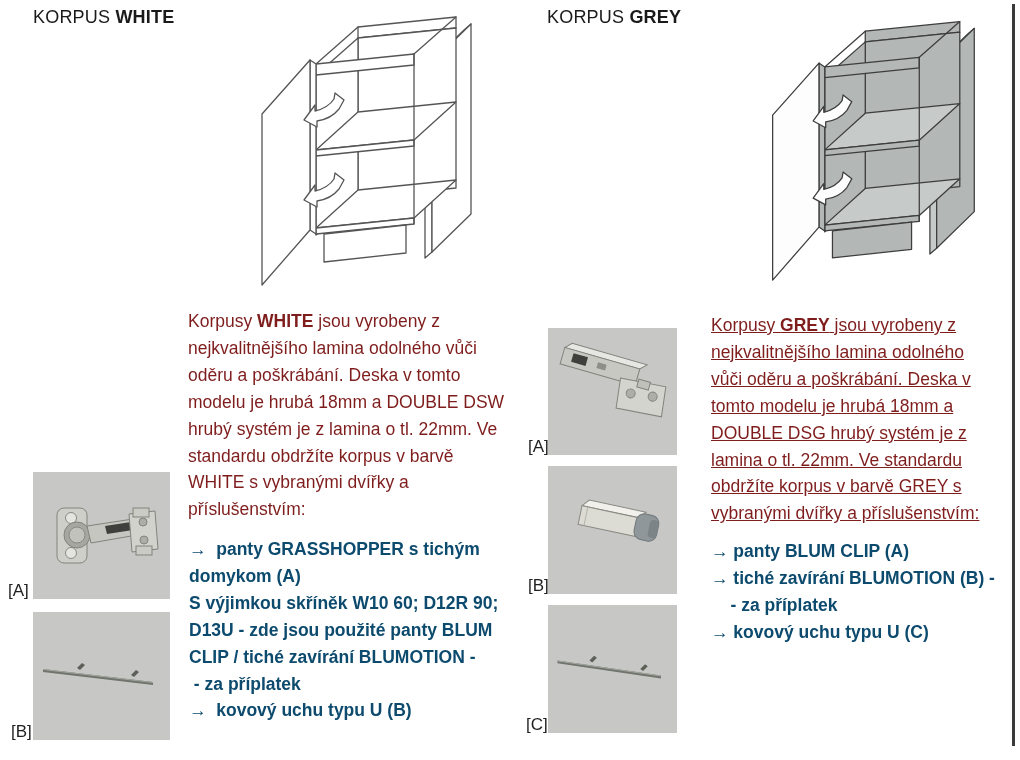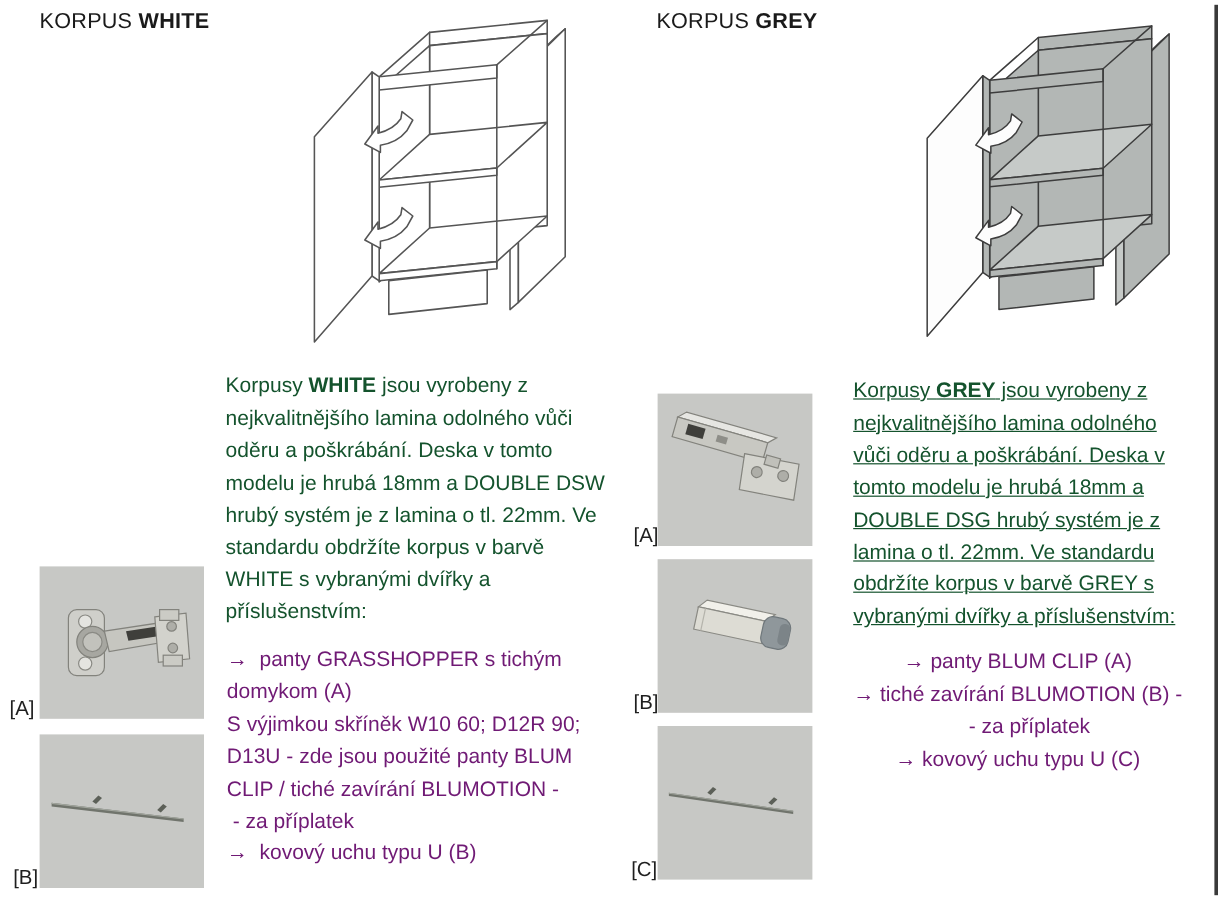--- a/index.html
+++ b/index.html
@@ -4,23 +4,23 @@
 <style>
   html,body{margin:0;padding:0;background:#ffffff;}
   #page{
     position:relative;width:1020px;height:760px;overflow:hidden;
     background:#ffffff;color:#1c1c1c;
     font-family:"Liberation Sans", sans-serif;
   }
   .abs{position:absolute;}
   .title{font-size:18px;letter-spacing:.2px;color:#1a1a1a;white-space:pre;}
   .title b{font-weight:bold;}
-  .desc{font-size:17.5px;line-height:26.9px;white-space:pre;color:#14532d;}
+  .desc{font-size:17.5px;line-height:26.9px;white-space:pre;color:#7f1d1d;}
   .desc b{font-weight:bold;}
-  .bullets{font-size:17.5px;line-height:26.9px;white-space:pre;color:#701a75;}
+  .bullets{font-size:17.5px;line-height:26.9px;white-space:pre;color:#0c4a6e;font-weight:bold;}
   .photo-box{background:#c7c8c5;}
   .photo-box svg{display:block;width:100%;height:100%;}
   .plabel{font-size:17px;color:#1f1f1f;white-space:pre;}
   .divider{background:#3a3a3a;}
 
   
   .cab{display:block;width:100%;height:100%;}
   .cab polygon,.cab path,.cab line{stroke:#555555;stroke-width:1.3;fill:none;stroke-linejoin:round;stroke-linecap:round;}
   .cab-white .main,.cab-white .light,.cab-white .door{fill:#ffffff;}
   .cab-grey polygon,.cab-grey path,.cab-grey line{stroke:#3d3d3d;}
@@ -132,21 +132,21 @@
 
   <div class="abs desc" style="left:711px;top:312px;text-decoration:underline;"><span>Korpusy </span><b>GREY</b><span> jsou vyrobeny z
 nejkvalitnějšího lamina odolného
 vůči oděru a poškrábání. Deska v
 tomto modelu je hrubá 18mm a
 DOUBLE DSG hrubý systém je z
 lamina o tl. 22mm. Ve standardu
 obdržíte korpus v barvě GREY s
 vybranými dvířky a příslušenstvím:</span></div>
 
-  <div class="abs bullets" style="left:711px;top:538px;text-align:center;">→ panty BLUM CLIP (A)
+  <div class="abs bullets" style="left:711px;top:538px;">→ panty BLUM CLIP (A)
 → tiché zavírání BLUMOTION (B) -
     - za příplatek
 → kovový uchu typu U (C)</div>
 
   <div class="abs photo-box" style="left:548px;top:328px;width:129px;height:127px;">
     <svg viewBox="0 0 129 127">
       <g transform="rotate(16 64 58)">
         <polygon points="8,34 86,34 92,28 14,28" fill="#e6e6e2" stroke="#83837d"></polygon>
         <rect x="8" y="34" width="78" height="17" fill="#c8c8c2" stroke="#83837d"></rect>
         <rect x="18" y="37" width="15" height="9" fill="#3f3f3b"></rect>

